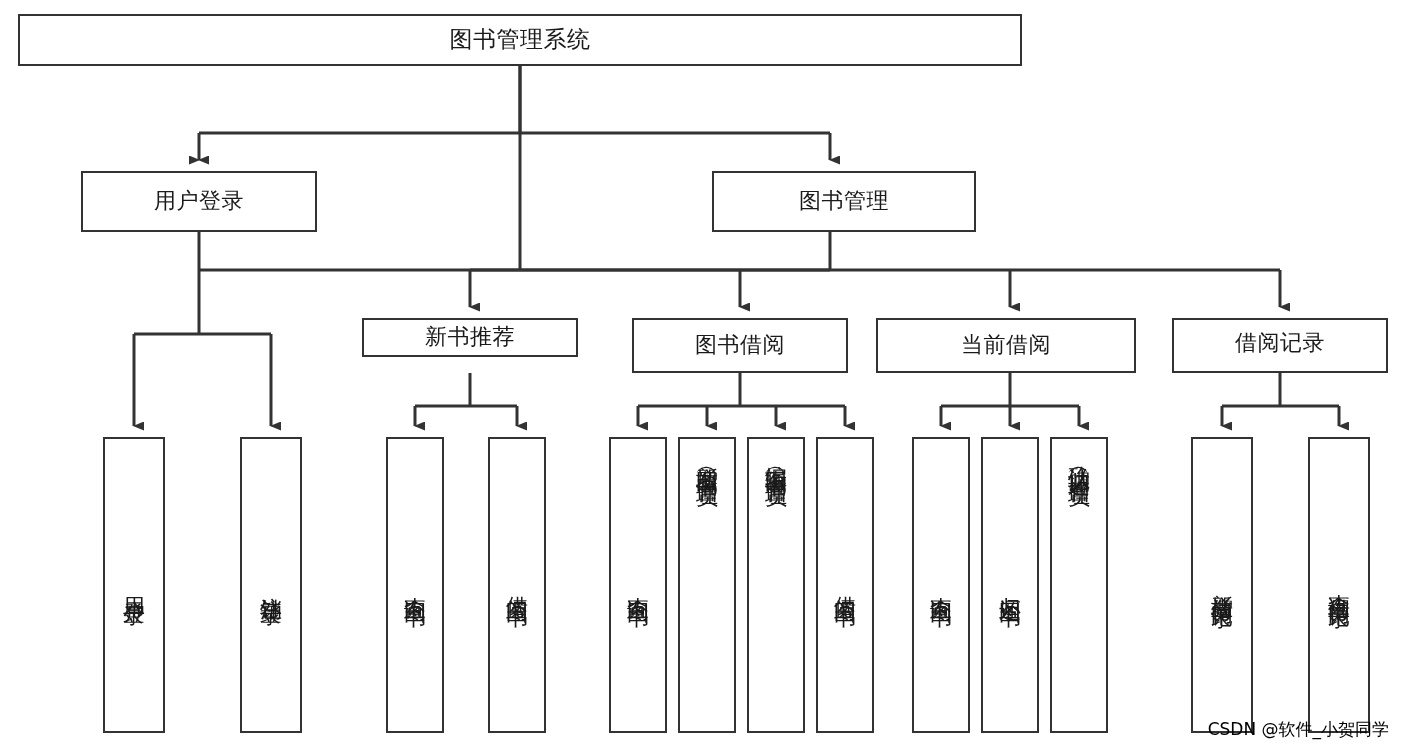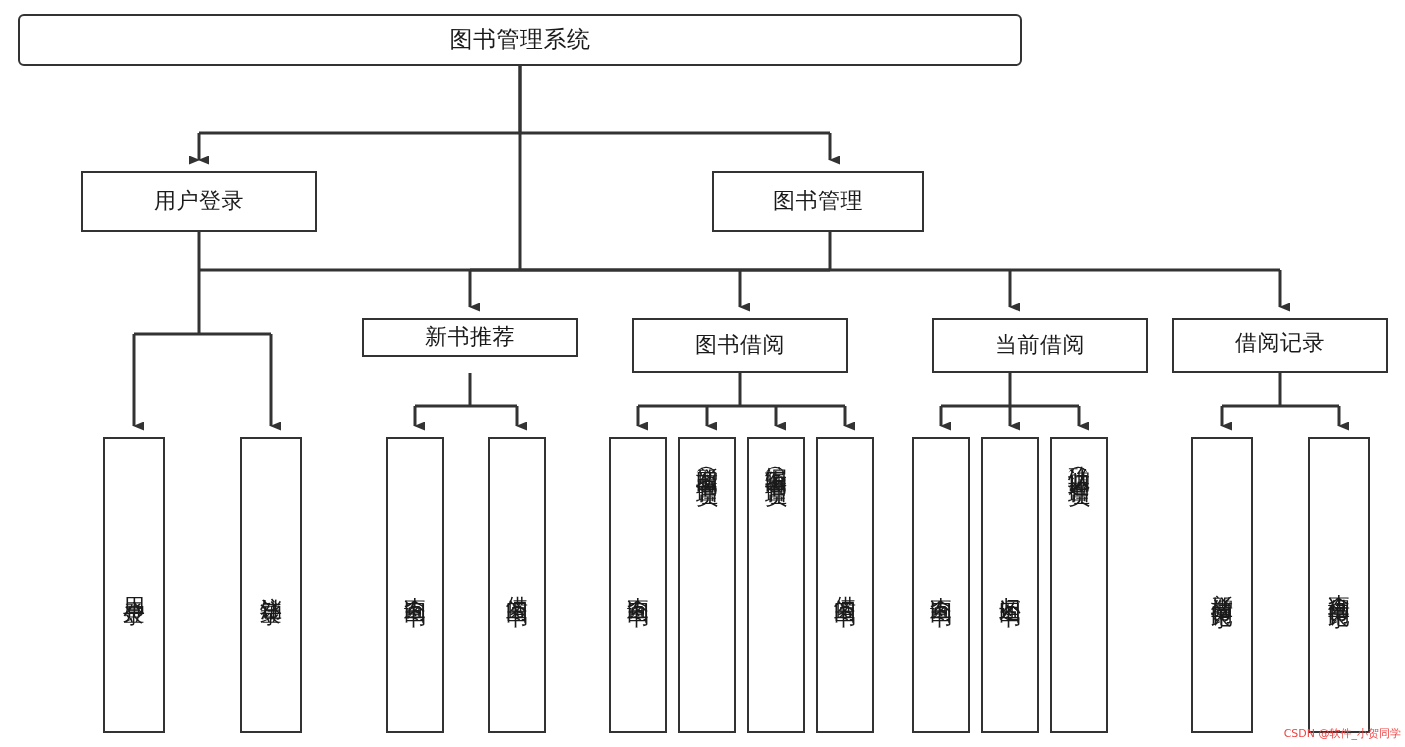--- a/index.html
+++ b/index.html
@@ -62,24 +62,24 @@
     line-height: 1.0;
     letter-spacing: 3px;
     white-space: nowrap;
   }
   .node.vert.centered {
     align-items: center;
     padding-top: 0;
   }
   .watermark {
     position: absolute;
-    right: 4px;
+    right: 16px;
     bottom: 6px;
-    font-size: 11px;
-    color: #ef4444;
+    font-size: 17px;
+    color: #000000;
     z-index: 5;
     white-space: nowrap;
   }
 </style>
 </head>
 <body>
 
 <div id="diagram-root">
 
   <svg class="wires" viewBox="0 0 1405 747">
@@ -144,41 +144,41 @@
       <line x1="1010" y1="406" x2="1010" y2="426" marker-end="url(#arrowhead)"></line>
       <line x1="1079" y1="406" x2="1079" y2="426" marker-end="url(#arrowhead)"></line>
 
       <line x1="1280" y1="373" x2="1280" y2="406"></line>
       <line x1="1222" y1="406" x2="1339" y2="406"></line>
       <line x1="1222" y1="406" x2="1222" y2="426" marker-end="url(#arrowhead)"></line>
       <line x1="1339" y1="406" x2="1339" y2="426" marker-end="url(#arrowhead)"></line>
     </g>
   </svg>
 
-  <div class="node root horiz" style="left:18px; top:14px; width:1004px; height:52px;border-radius:6px;">
+  <div class="node root horiz" style="left:18px; top:14px; width:1004px; height:52px;">
     <span class="node-label">图书管理系统</span>
   </div>
 
   <div class="node horiz" style="left:81px; top:171px; width:236px; height:61px;">
     <span class="node-label">用户登录</span>
   </div>
 
-  <div class="node horiz" style="left:712px; top:171px; width:212px; height:61px;">
+  <div class="node horiz" style="left:712px; top:171px; width:264px; height:61px;">
     <span class="node-label">图书管理</span>
   </div>
 
   <div class="node horiz" style="left:362px; top:318px; width:216px; height:39px;">
     <span class="node-label">新书推荐</span>
   </div>
 
   <div class="node horiz" style="left:632px; top:318px; width:216px; height:55px;">
     <span class="node-label">图书借阅</span>
   </div>
 
-  <div class="node horiz" style="left:932px; top:318px; width:216px; height:55px;justify-content:center;">
+  <div class="node horiz" style="left:876px; top:318px; width:260px; height:55px;justify-content:center;">
     <span class="node-label">当前借阅</span>
   </div>
 
   <div class="node horiz" style="left:1172px; top:318px; width:216px; height:55px;font-family:Liberation Mono, monospace;">
     <span class="node-label">借阅记录</span>
   </div>
 
   <div class="node vert centered" style="left:103px; top:437px; width:62px; height:296px;">
     <span class="node-label">用户登录</span>
   </div>

